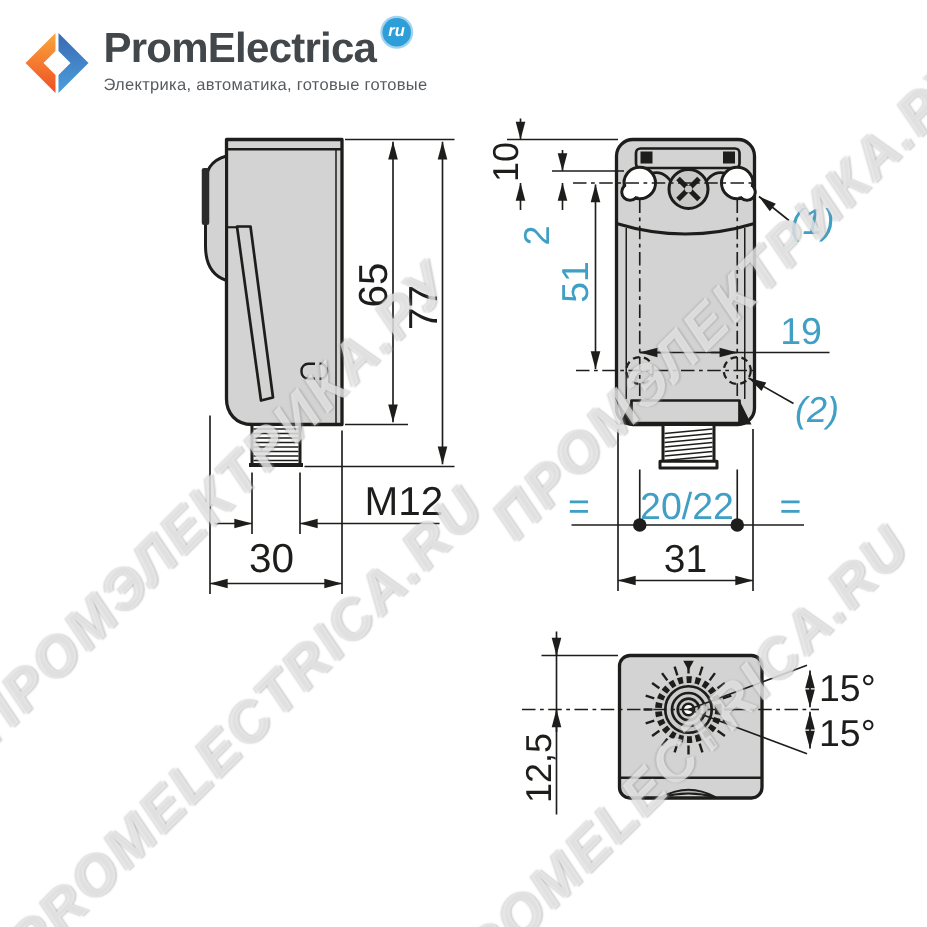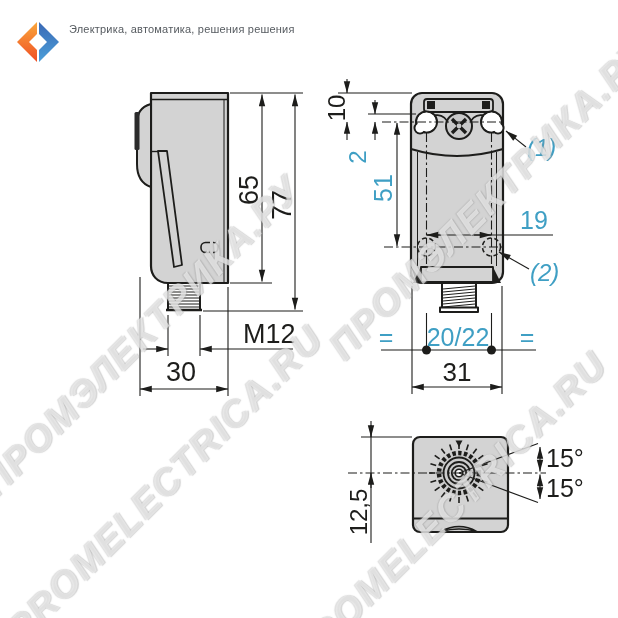--- a/index.html
+++ b/index.html
@@ -45,21 +45,25 @@
         </linearGradient>
         <linearGradient id="lgB" x1="0" y1="0" x2="0" y2="1">
           <stop offset="0" stop-color="#3a69b5"></stop>
             <stop offset="1" stop-color="#4c9fd9"></stop>
         </linearGradient>
       </defs>
       <path d="M21,2 L1,22 L21,42 L21,30 L13,22 L21,14 Z" fill="url(#lgO)"></path>
       <path d="M23,2 L43,22 L23,42 L23,30 L31,22 L23,14 Z" fill="url(#lgB)"></path>
     </svg>
     <div class="logo-text">
-      <div class="logo-tagline">Электрика, автоматика, решения решения</div>
+      <div class="logo-name-row">
+        <span class="logo-name">PromElectrica</span>
+        <span class="logo-badge">ru</span>
+      </div>
+      <div class="logo-tagline">Электрика, автоматика, готовые готовые</div>
     </div>
   </div>
 
   <div class="wm wm1">ПРОМЭЛЕКТРИКА.РУ</div>
   <div class="wm wm2">ПРОМЭЛЕКТРИКА.РУ</div>
   <div class="wm wm3">PROMELECTRICA.RU</div>
   <div class="wm wm4">PROMELECTRICA.RU</div>
 
   <svg class="drawing" width="618" height="618" viewBox="0 0 618 618">
     <defs>

